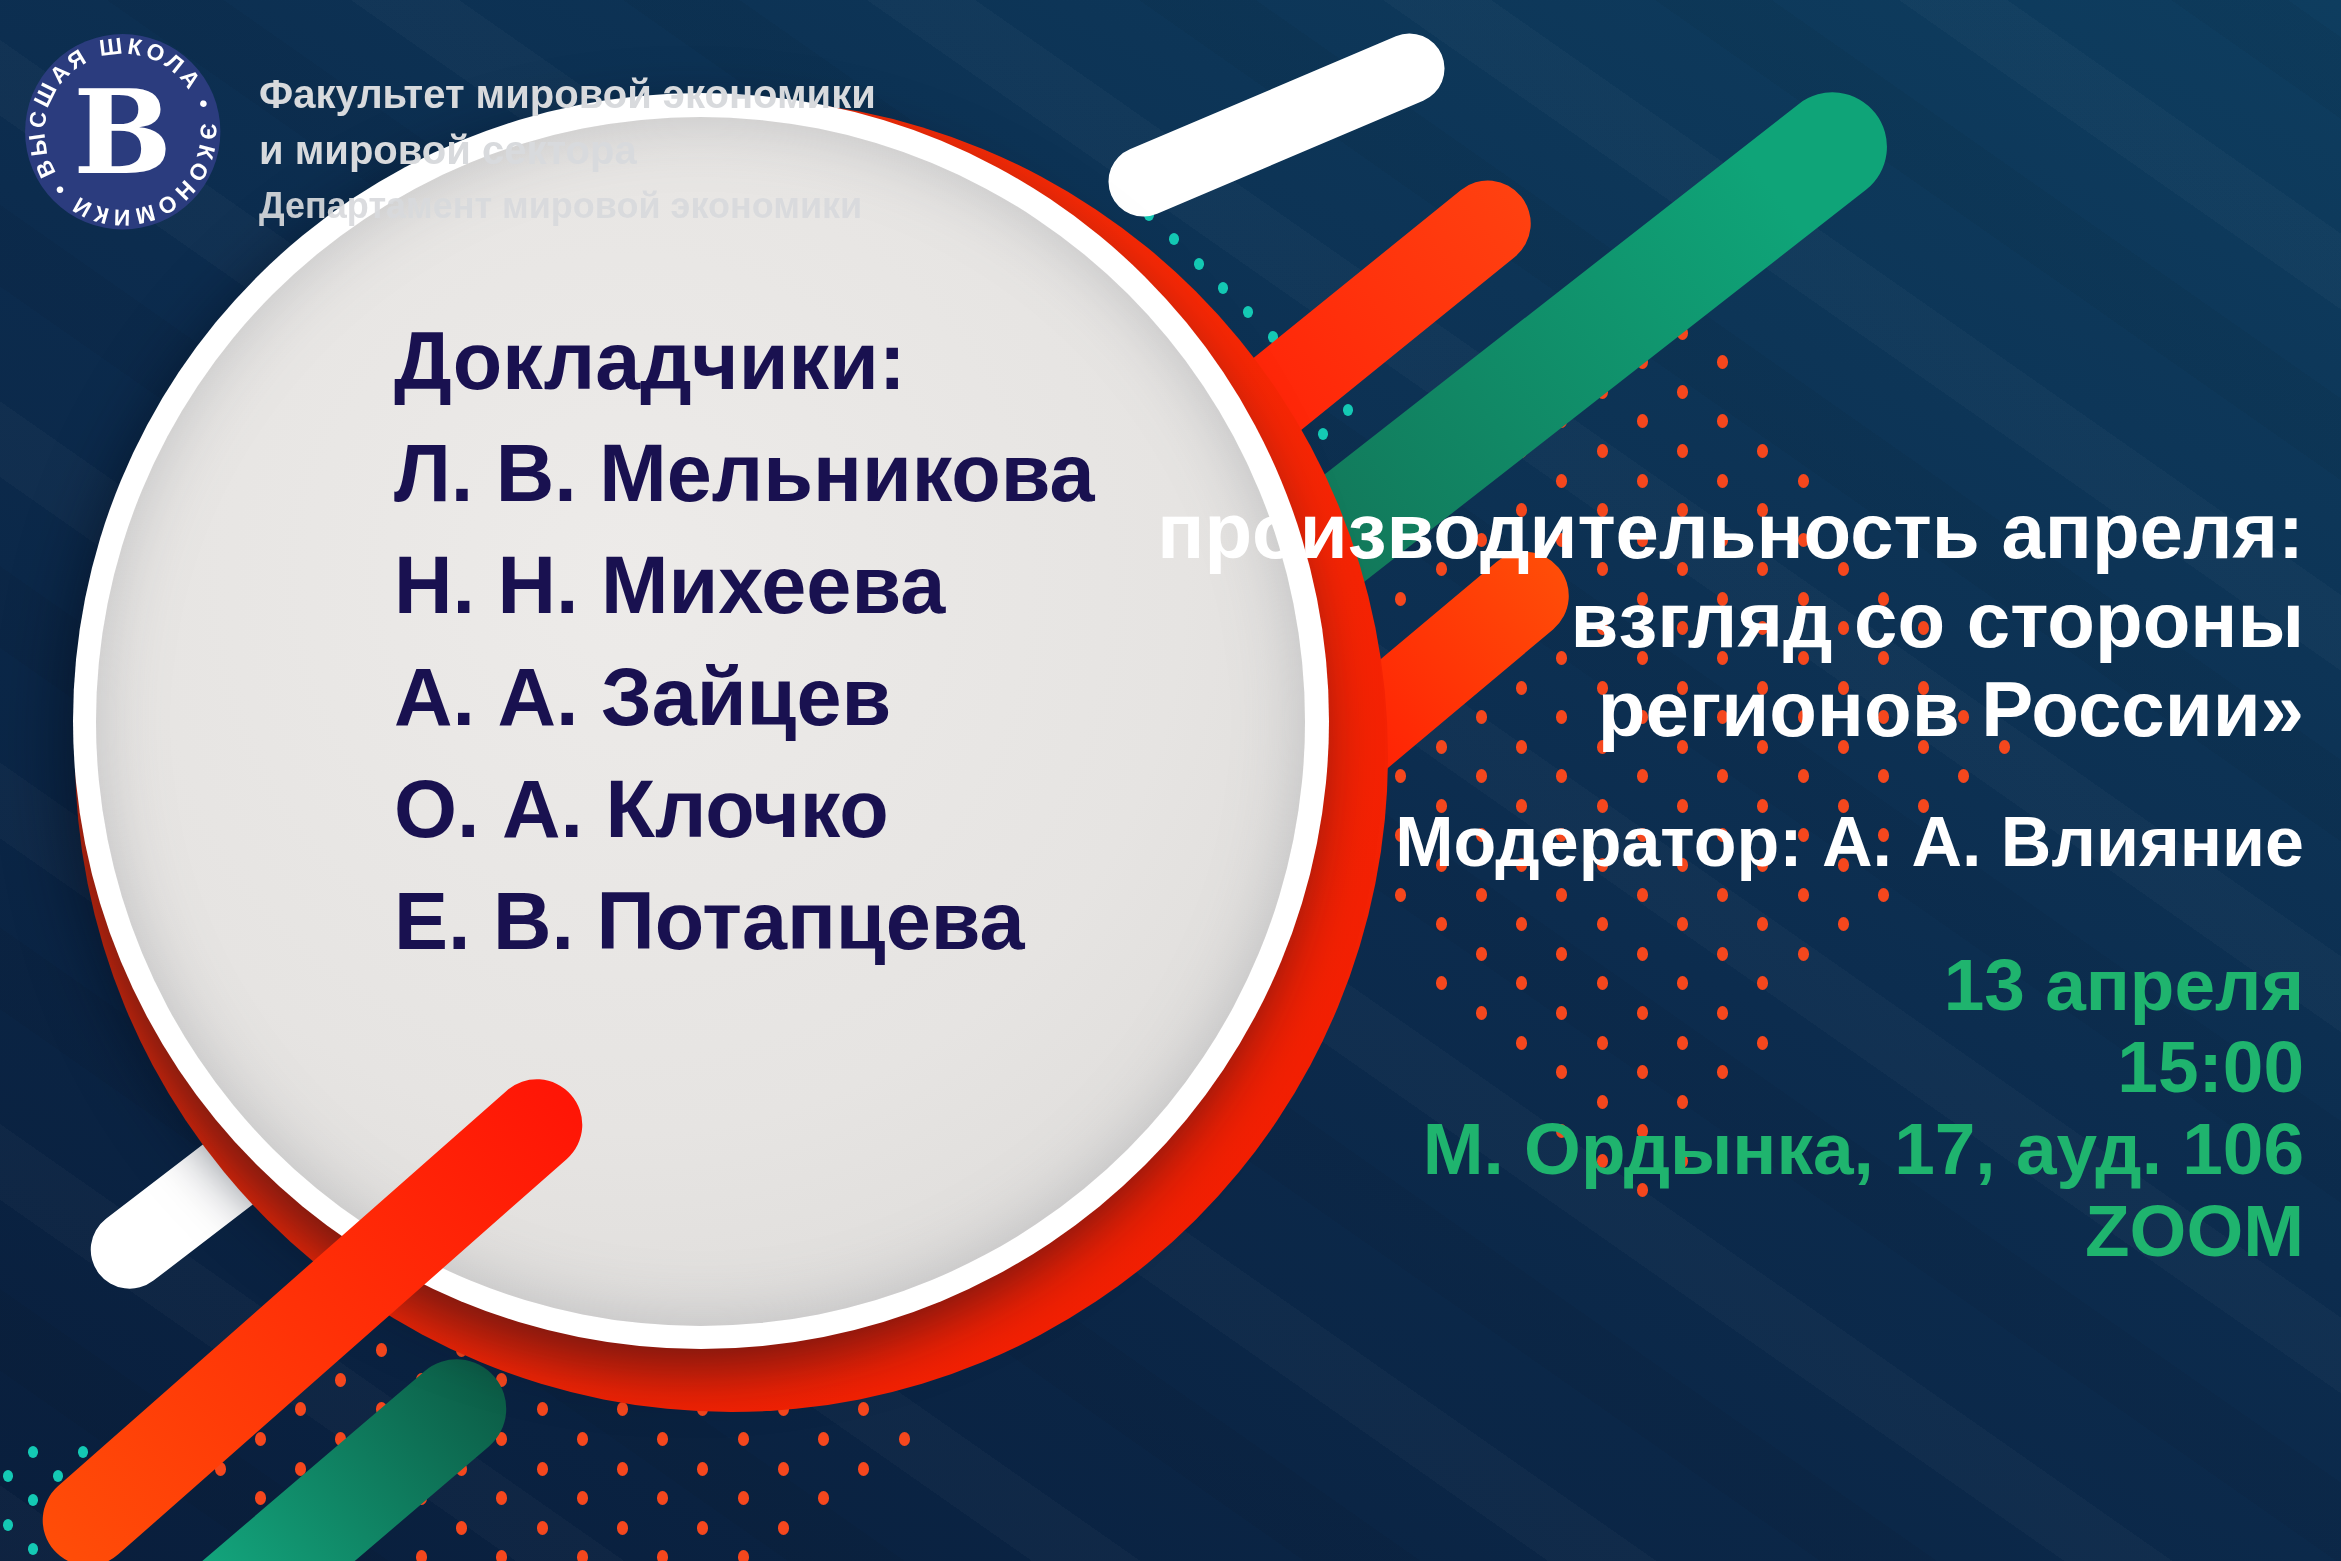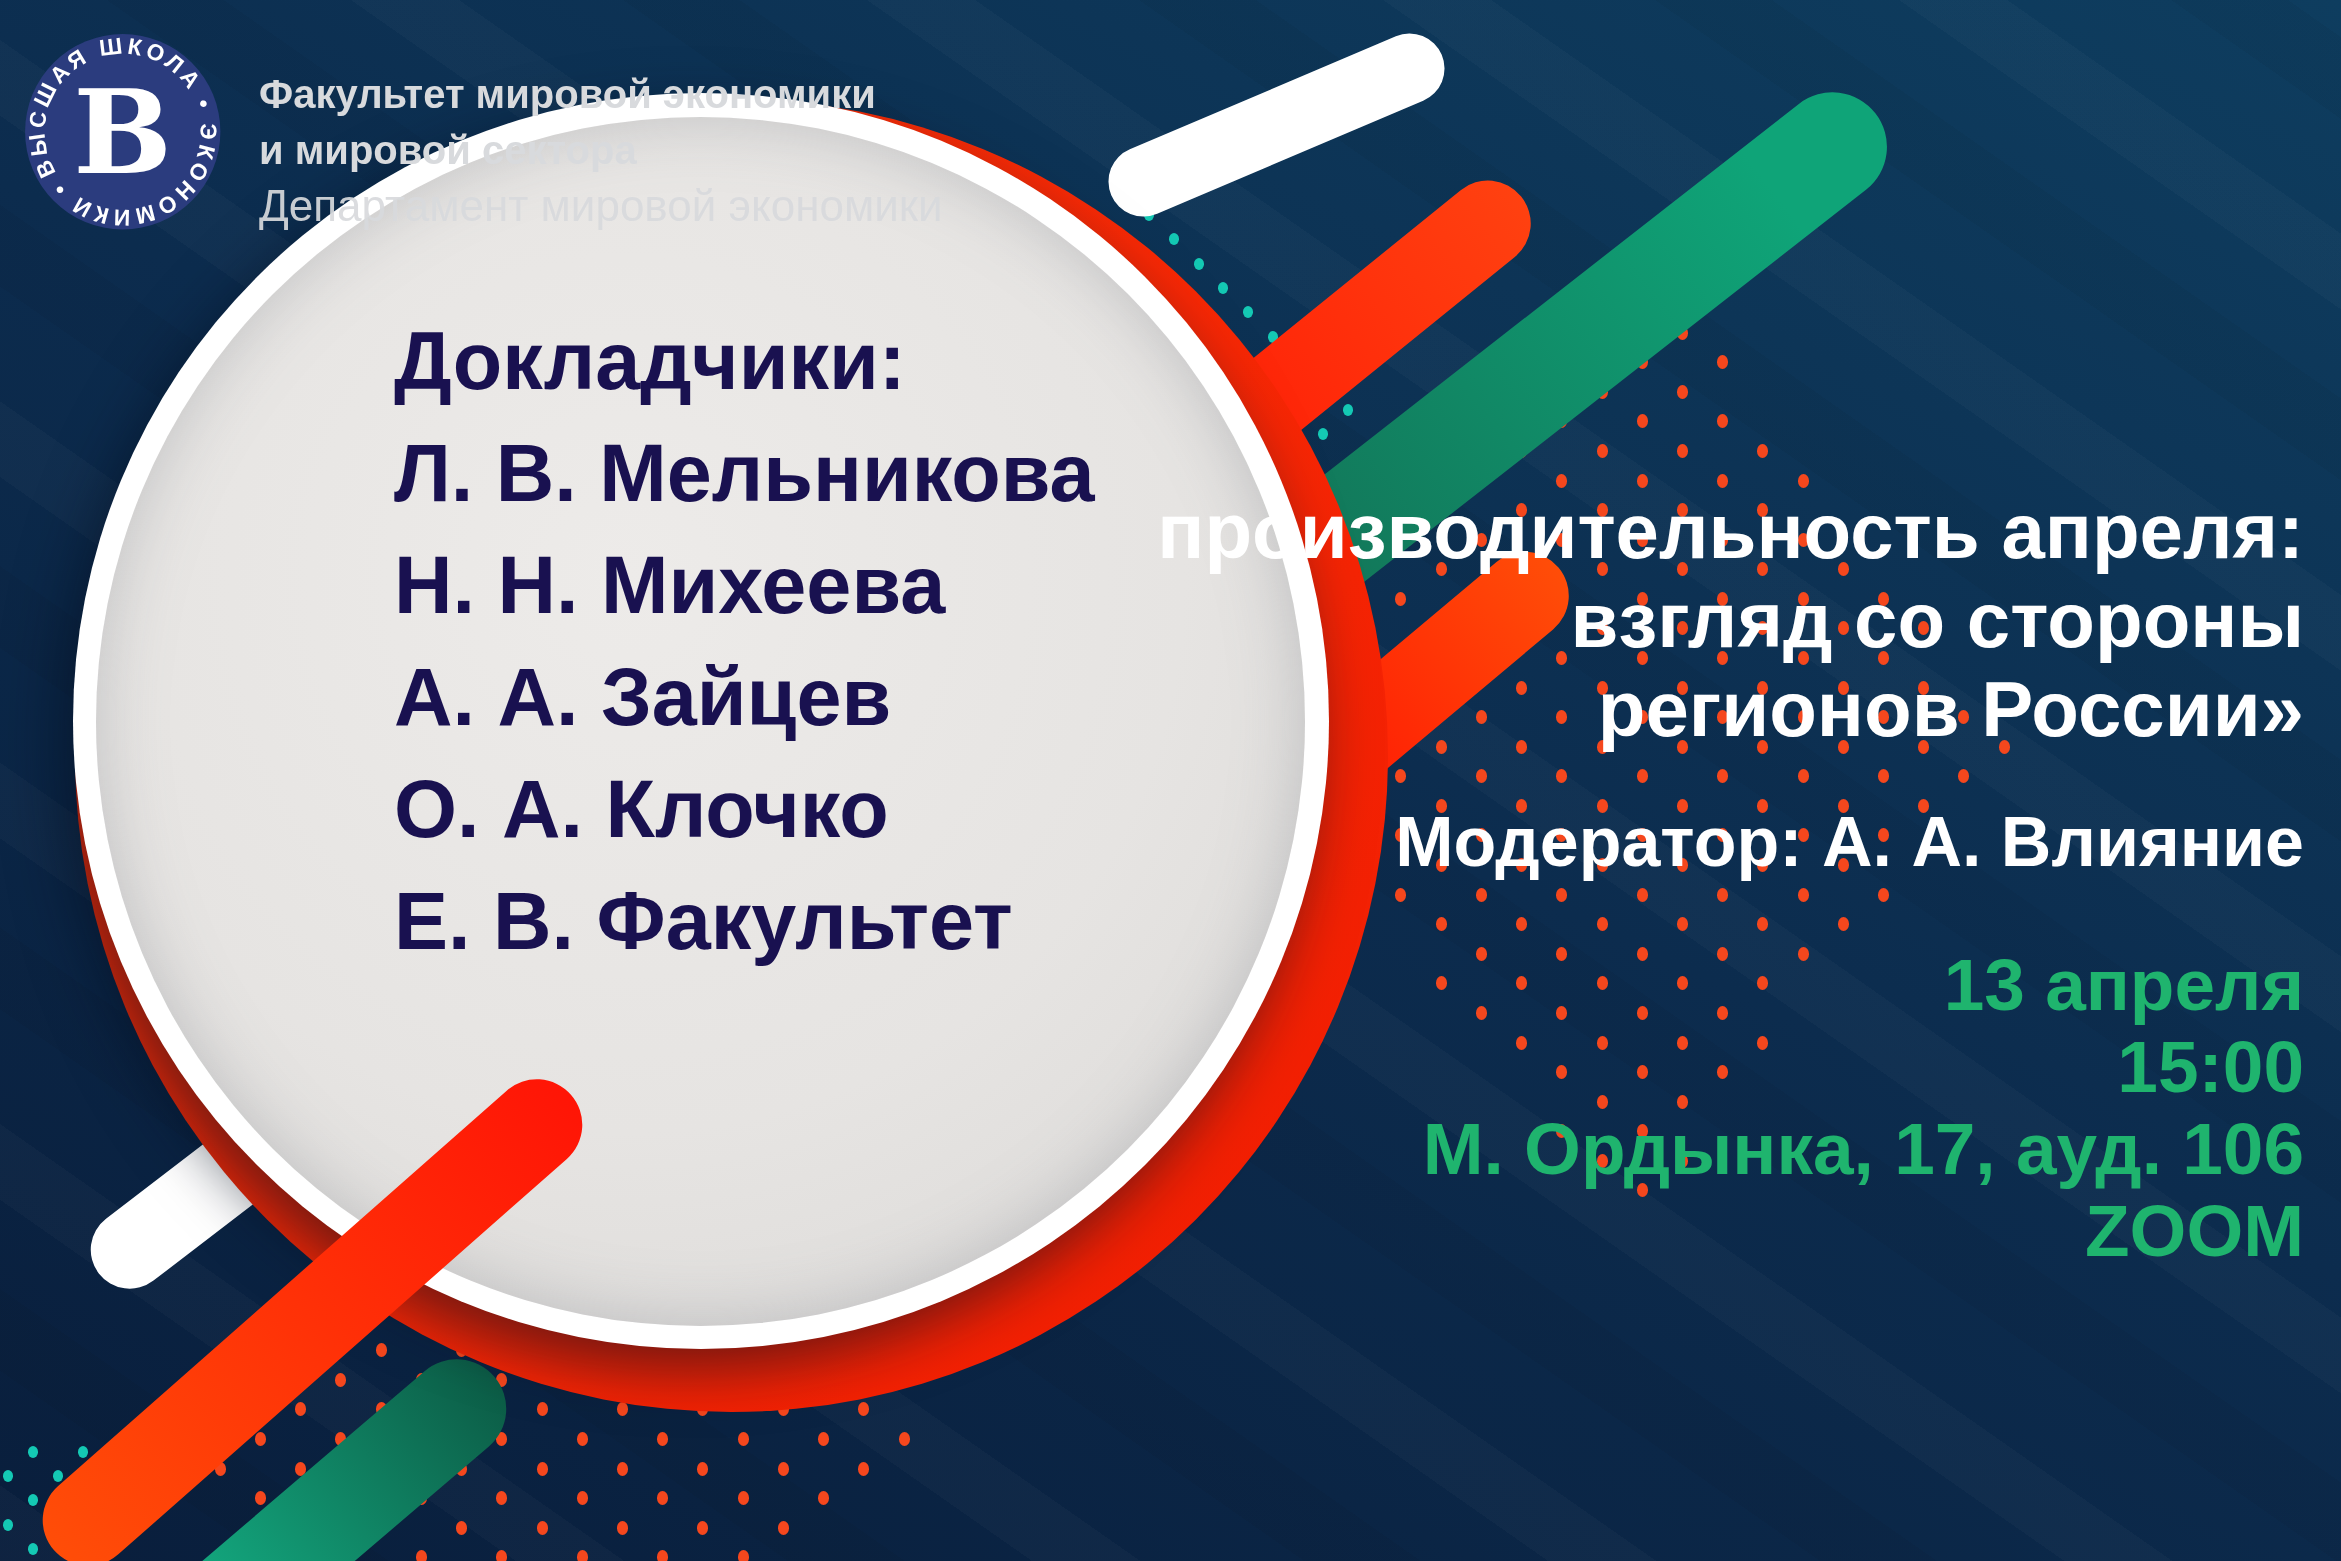--- a/index.html
+++ b/index.html
@@ -38,21 +38,21 @@
      box-shadow:-13px 21px 57px rgba(4,12,30,.55);}
   .gray-disc {left:96px;top:117px;width:1209px;height:1209px;z-index:10;
      background:radial-gradient(circle at 44% 38%,#edebe9 0%,var(--circle-fill) 55%,#d9d7d5 100%);
      box-shadow:inset 0 0 67px rgba(120,125,135,.35);}
   .speakers{left:394px;top:305px;z-index:11;color:var(--text-ink);
      font-size:81px;font-weight:700;line-height:112px;white-space:nowrap;}
   
   .logo{left:23.4px;top:32px;z-index:13;}
   .header{left:259px;top:66px;z-index:13;color:var(--text-light);line-height:56px;white-space:nowrap;}
   .header .h-b{font-size:40px;font-weight:700;}
-  .header .h-r{font-size:44px;font-weight:400;opacity:.92;}
+  .header .h-r{font-size:36px;font-weight:700;opacity:.92;}
   
   .right-col{right:38px;top:487px;width:1349px;text-align:right;z-index:13;white-space:nowrap;}
   .talk-line{font-size:78px;line-height:89px;font-weight:700;color:var(--text-white);}
   .moderator{margin-top:47px;font-size:70px;line-height:83px;font-weight:700;color:var(--text-white);}
   .event{margin-top:60px;font-size:73px;line-height:82px;font-weight:700;color:var(--text-green);}
   .logo-glyph{font-family:"DejaVu Serif",serif;}
 </style>
 </head>
 <body>
 
@@ -414,21 +414,21 @@
   <div class="disc red-disc"></div>
   <div class="disc white-disc"></div>
   <div class="disc gray-disc"></div>
 
   <div class="abs speakers">
     <div>Докладчики:</div>
     <div>Л. В. Мельникова</div>
     <div>Н. Н. Михеева</div>
     <div>А. А. Зайцев</div>
     <div>О. А. Клочко</div>
-    <div>Е. В. Факультет</div>
+    <div>Е. В. Потапцева</div>
   </div>
 
   <div class="stripe s-orange-bottom"></div>
 
   <div class="abs logo">
     <svg width="200" height="200" viewBox="0 0 385 385">
       <circle cx="192" cy="192" r="188" fill="var(--logo-navy)"></circle>
       <defs>
         <path id="ringPath" d="M192,42 a150,150 0 1,1 -0.01,0"></path>
       </defs>

